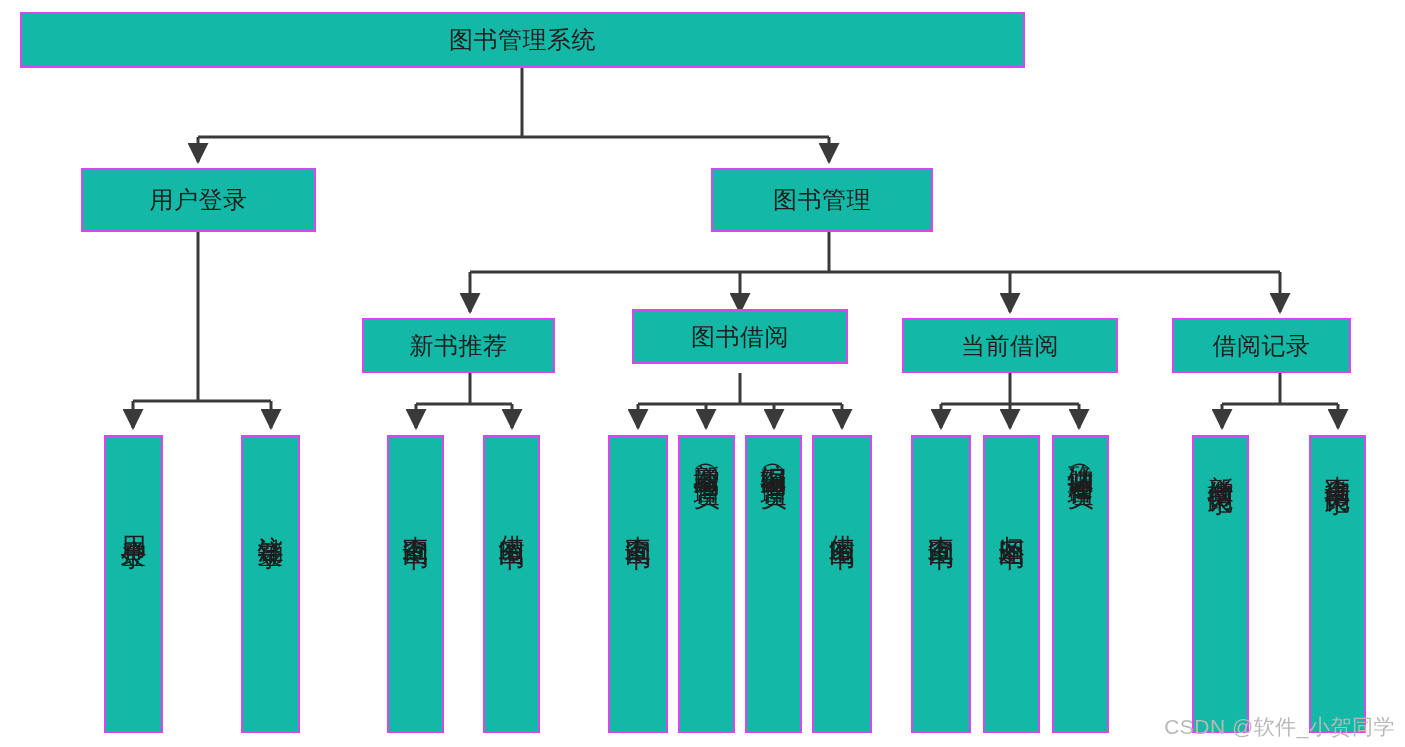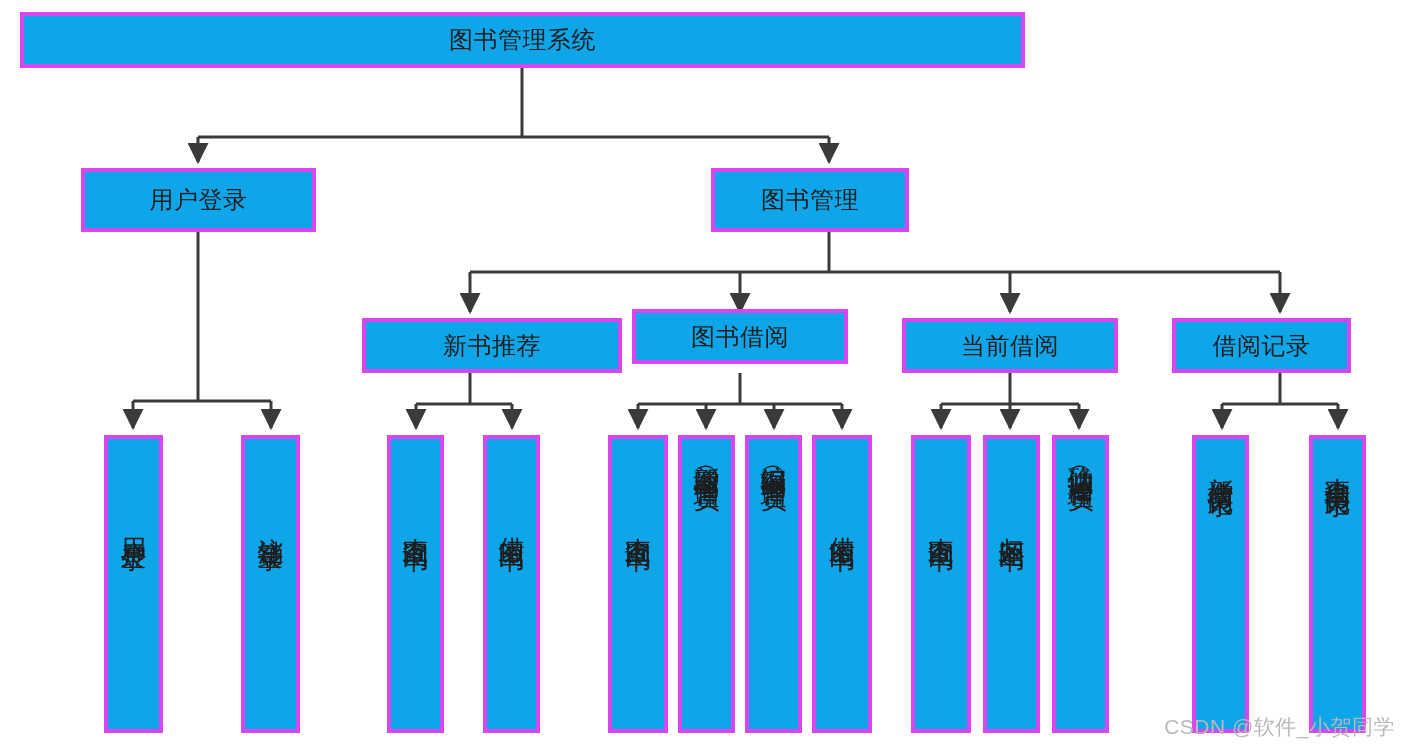--- a/index.html
+++ b/index.html
@@ -20,22 +20,22 @@
   #edges {
     position: absolute;
     left: 0;
     top: 0;
     width: 1405px;
     height: 747px;
   }
   .node {
     position: absolute;
     box-sizing: border-box;
-    border: 4px solid #d946ef;
-    background: #0ea5e9;
+    border: 2px solid #d946ef;
+    background: #14b8a6;
     display: flex;
     align-items: center;
     justify-content: center;
     color: #1d1d1d;
   }
   .node .lbl {
     display: block;
     line-height: 1.0;
     letter-spacing: 0.5px;
   }
@@ -128,25 +128,25 @@
     </g>
   </svg>
 
   <div class="node h-node" style="left:20px; top:12px; width:1005px; height:56px;">
     <span class="lbl">图书管理系统</span>
   </div>
 
   <div class="node h-node" style="left:81px; top:168px; width:235px; height:64px;">
     <span class="lbl">用户登录</span>
   </div>
-  <div class="node h-node" style="left:711px; top:168px; width:198px; height:64px;">
+  <div class="node h-node" style="left:711px; top:168px; width:222px; height:64px;">
     <span class="lbl">图书管理</span>
   </div>
 
-  <div class="node h-node" style="left:362px; top:318px; width:260px; height:55px;">
+  <div class="node h-node" style="left:362px; top:318px; width:193px; height:55px;">
     <span class="lbl">新书推荐</span>
   </div>
   <div class="node h-node" style="left:632px; top:309px; width:216px; height:55px;">
     <span class="lbl">图书借阅</span>
   </div>
   <div class="node h-node" style="left:902px; top:318px; width:216px; height:55px;">
     <span class="lbl">当前借阅</span>
   </div>
   <div class="node h-node" style="left:1172px; top:318px; width:179px; height:55px;">
     <span class="lbl">借阅记录</span>

